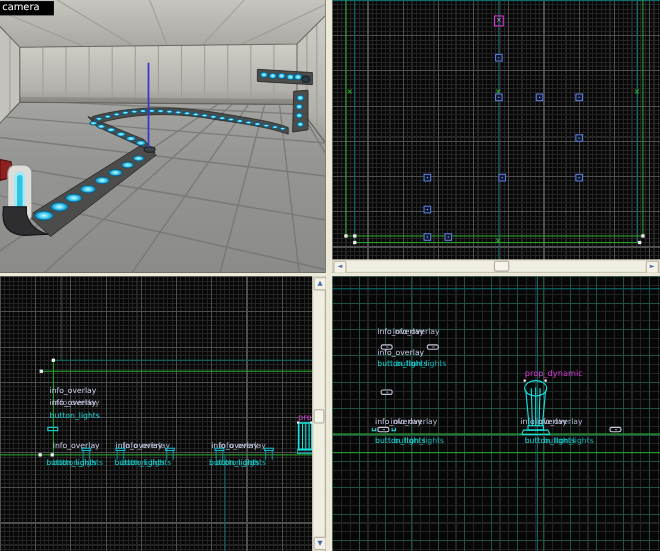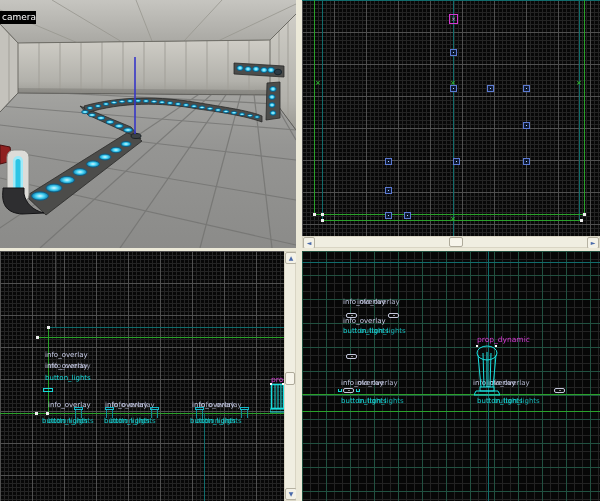--- a/index.html
+++ b/index.html
@@ -39,22 +39,22 @@
   .sbtn{position:absolute;width:12px;height:12px;background:#f4f2e7;border:1px solid #b6b2a2;
         border-radius:2px;box-sizing:border-box;color:#4a6aaa;font-size:6px;line-height:9px;text-align:center;}
   .sthumb{position:absolute;background:#f7f5eb;border:1px solid #aeaa9a;border-radius:2px;box-sizing:border-box;}
   .obox{position:absolute;width:11px;height:5px;border:1px solid #c6c9dd;border-radius:2px;background:#0a0a0a;box-sizing:border-box;}
   .obox::after{content:"";position:absolute;left:4px;top:1px;width:2px;height:1px;background:#888;}
   .ctick{position:absolute;width:4px;height:3px;border:1px solid #17d8d8;border-top:none;box-sizing:border-box;}
   .tpost{position:absolute;width:9px;height:11px;}
   .tpost .bar{position:absolute;left:0;top:0;width:9px;height:3px;border:1px solid #17b8c8;box-sizing:border-box;}
   .tpost .l1,.tpost .l2{position:absolute;top:3px;width:1px;height:8px;background:#0f8a96;}
   .tpost .l1{left:1px;} .tpost .l2{left:7px;}
-  .camtag{position:absolute;left:0;top:11px;background:#000;color:#fff;font:9px "DejaVu Sans",sans-serif;
-          padding:1px 0 2px 2px;}
+  .camtag{position:absolute;left:0;top:1px;background:#000;color:#fff;font:9px "DejaVu Sans",sans-serif;
+          padding:1px 13px 2px 2px;}
 </style>
 </head>
 <body>
 
 <div id="screen">
 
   <div class="vp" style="left:0;top:0;width:296px;height:248px;">
     <svg width="296" height="248" viewBox="0 0 296 248">
       <defs>
         <linearGradient id="wallg" x1="0" y1="0" x2="0" y2="1">

